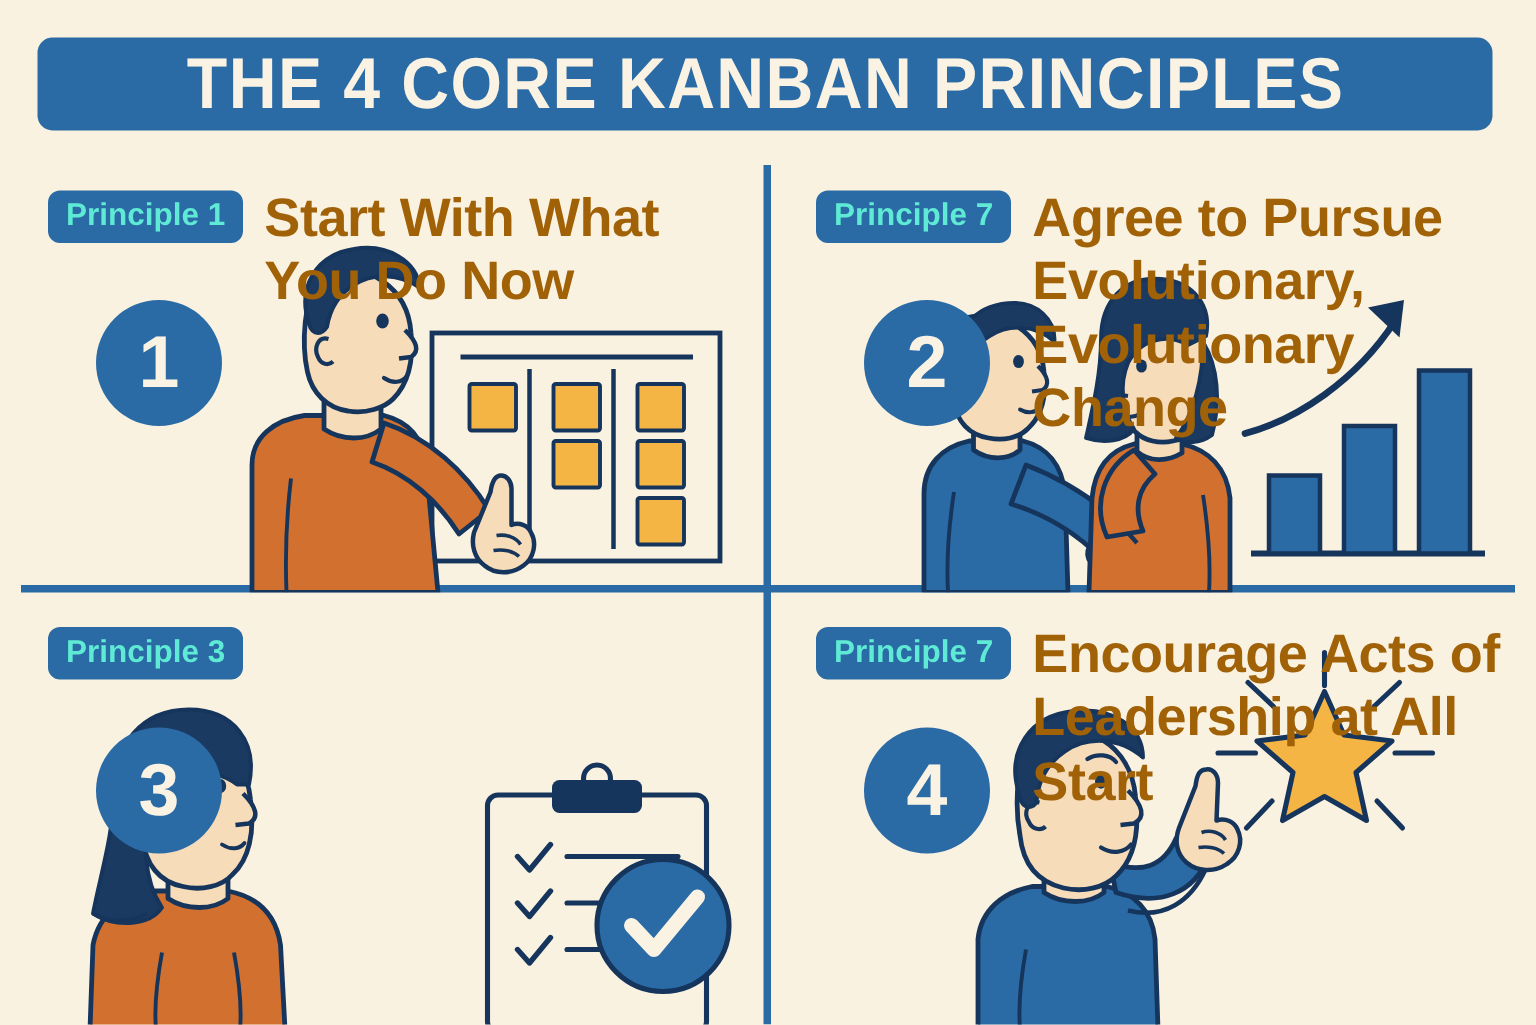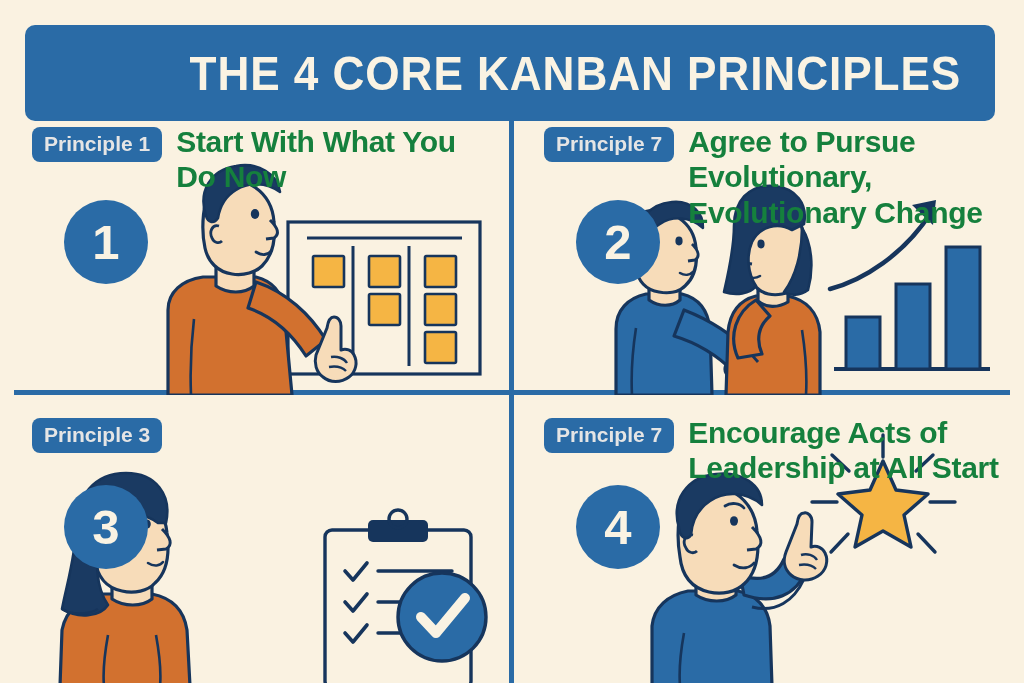--- a/index.html
+++ b/index.html
@@ -15,26 +15,26 @@
     font-family: "Liberation Sans", sans-serif;
     position: relative;
   }
 
   
   .title-bar {
     position: absolute;
     left: 25px;
     top: 25px;
     width: 970px;
-    height: 96px;
+    height: 62px;
     background: #2A6BA6;
     border-radius: 10px;
     display: flex;
     align-items: center;
-    justify-content: flex-end;
+    justify-content: center;
   }
   .title-text {
     color: #FAF3E3;
     font-size: 48px;
     font-weight: bold;
     letter-spacing: 1px;
     transform: scaleX(0.92);
     white-space: nowrap;
   }
 
@@ -74,31 +74,31 @@
     left: 32px;
     top: 20px;
     right: 10px;
     display: flex;
     align-items: flex-start;
     gap: 14px;
   }
   .badge {
     background: #2A6BA6;
     border-radius: 8px;
-    color: #e5e5e5;
+    color: #5eead4;
     font-size: 21px;
     font-weight: bold;
     padding: 5px 12px 6px 12px;
     white-space: nowrap;
     flex: none;
     margin-top: 3px;
   }
   .q-heading {
-    color: #15803d;
-    font-size: 30px;
+    color: #a16207;
+    font-size: 36px;
     font-weight: bold;
     line-height: 1.18;
     letter-spacing: -0.3px;
   }
 
   
   .num-circle {
     position: absolute;
     left: 64px;
     top: 96px;

